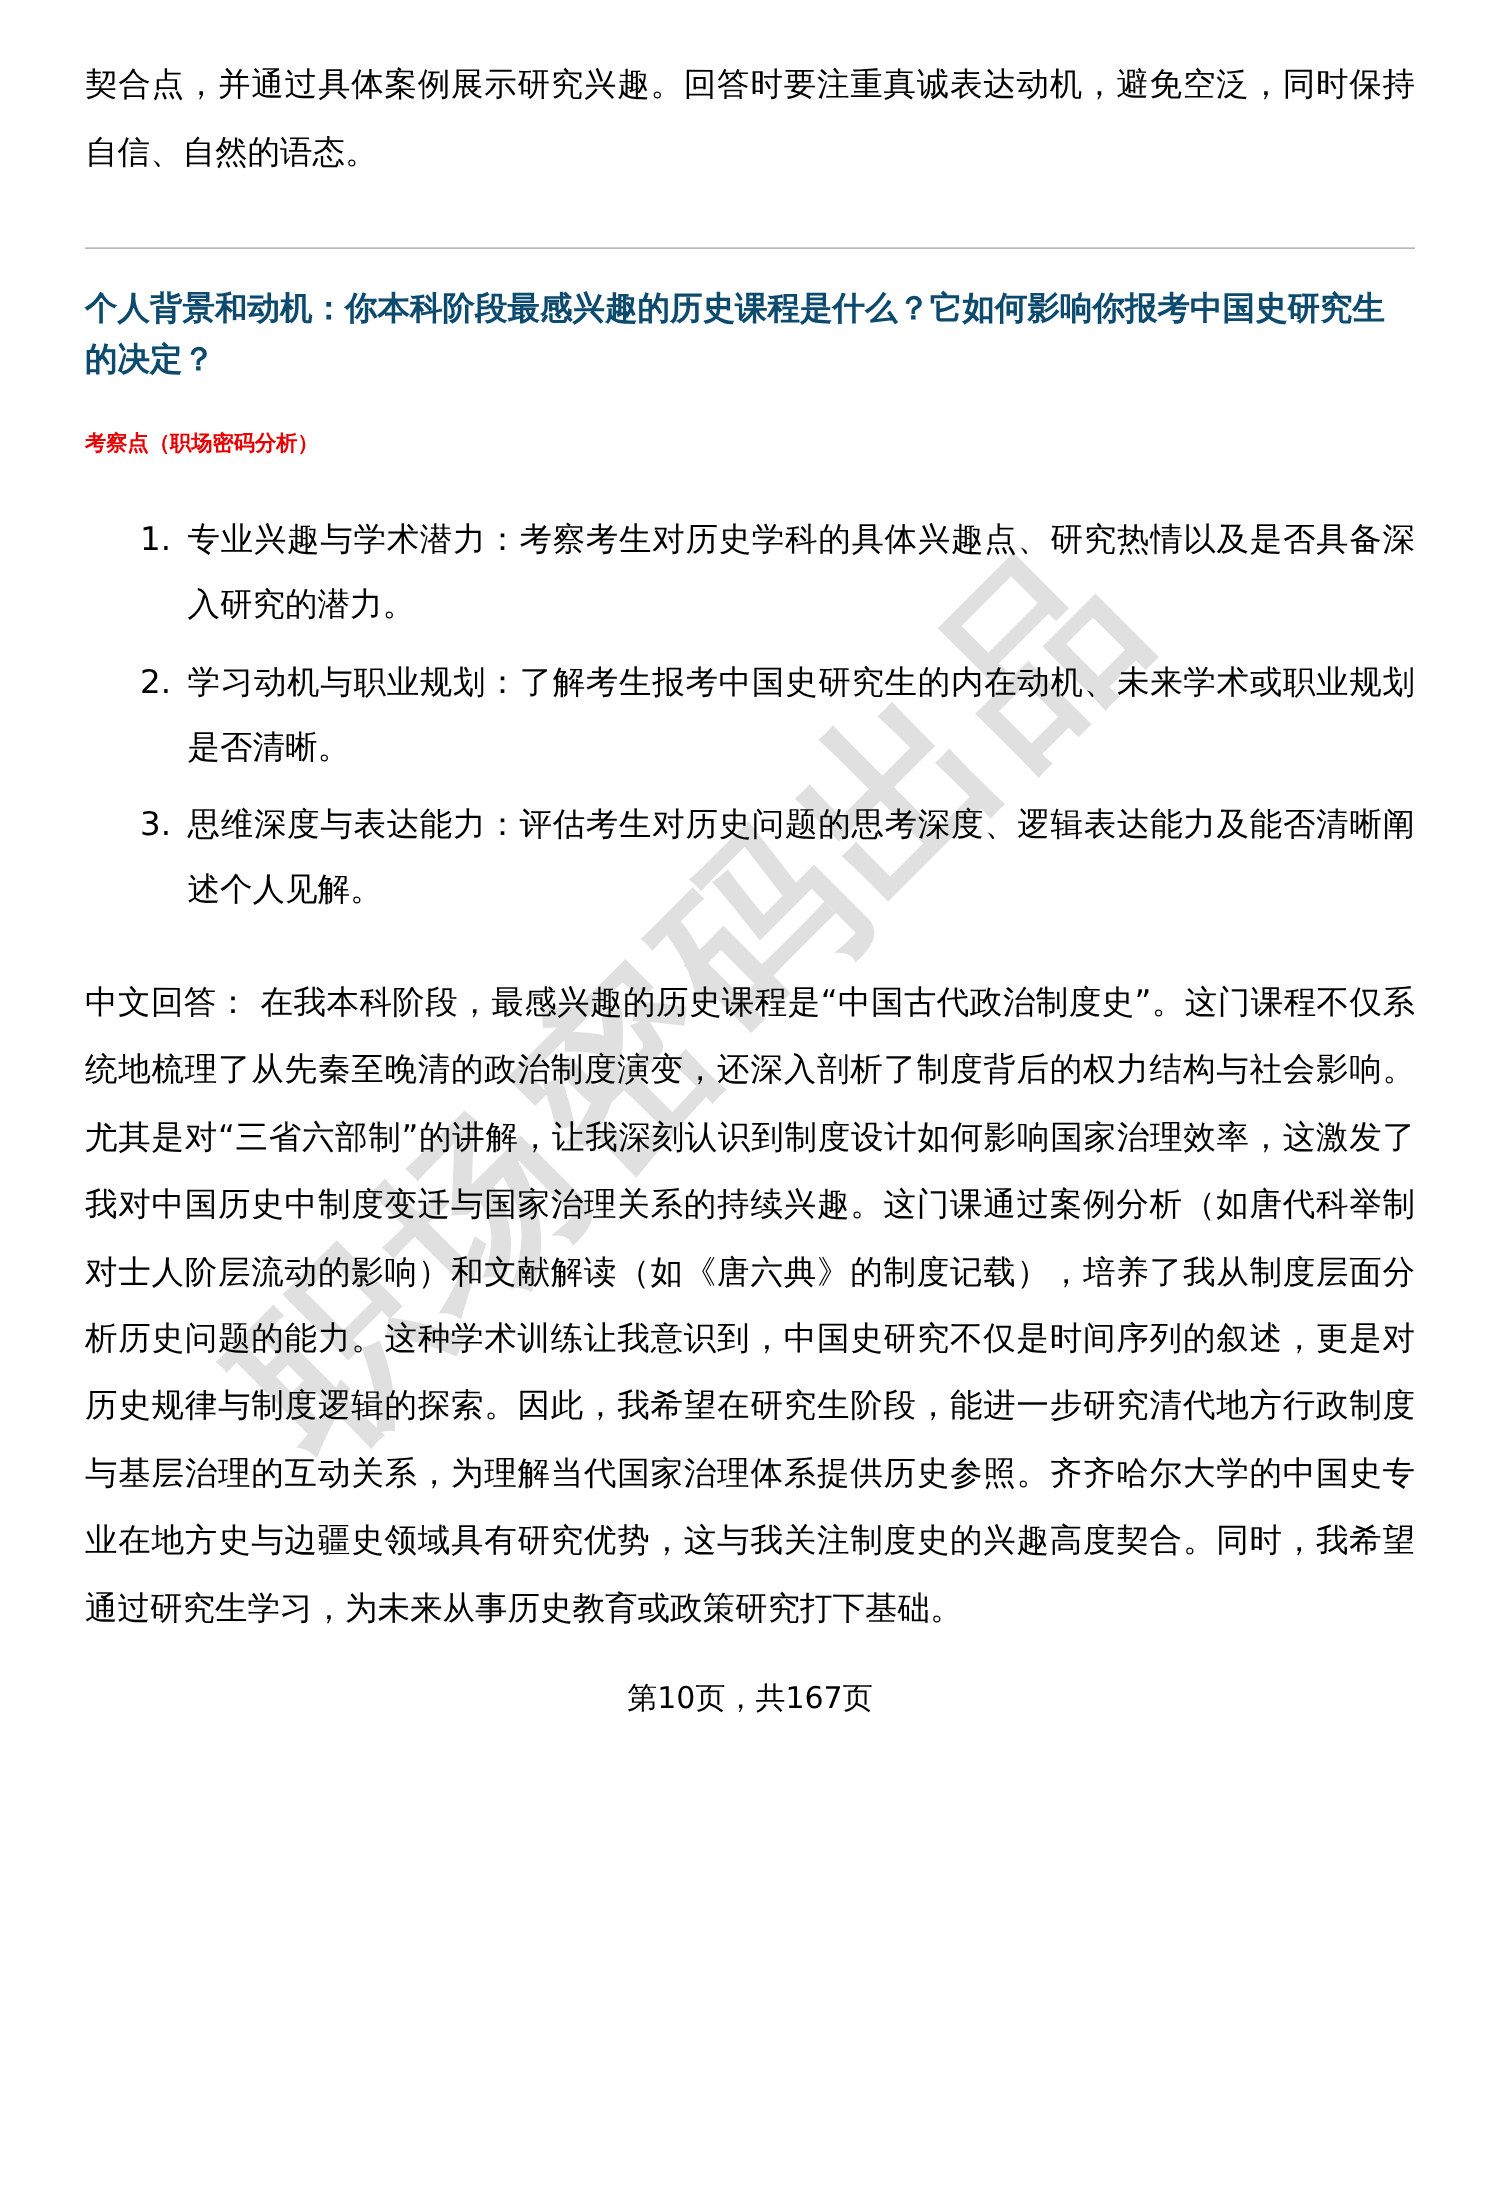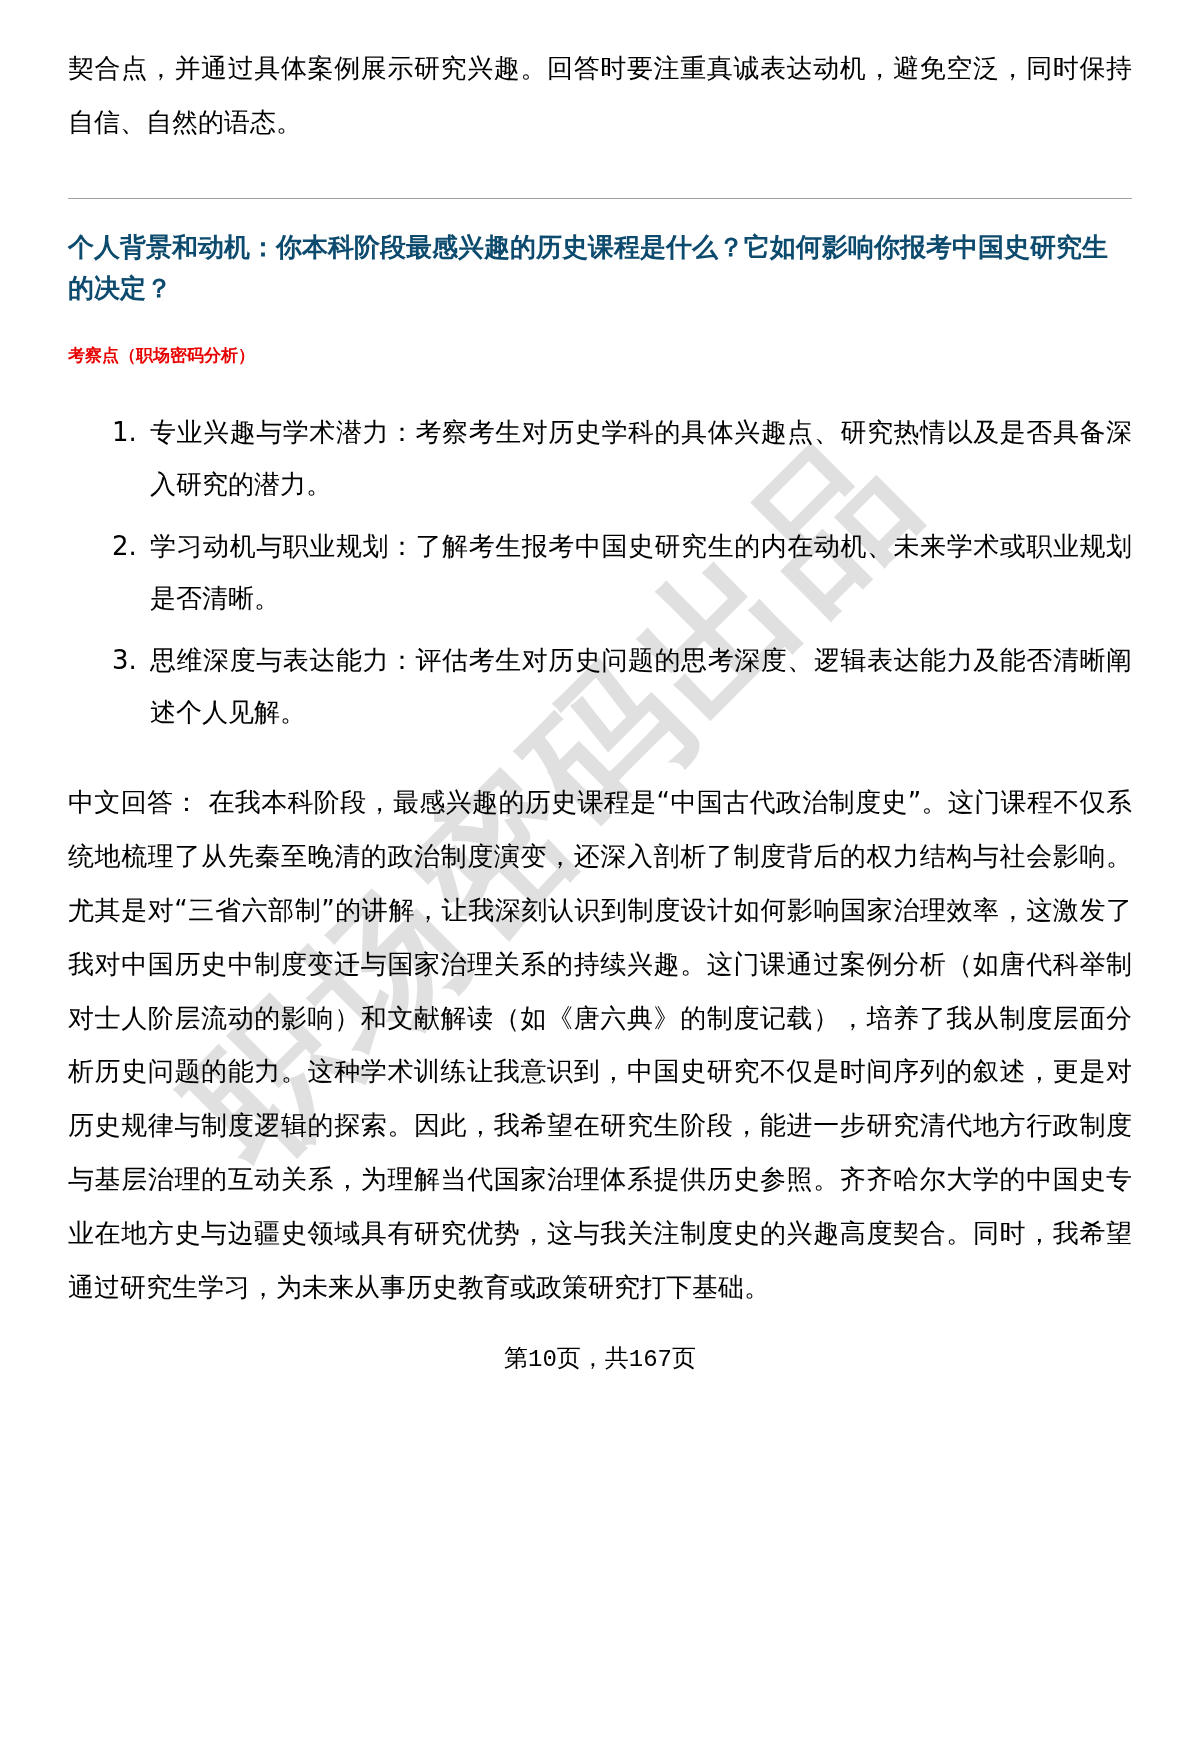--- a/index.html
+++ b/index.html
@@ -84,21 +84,20 @@
   .answer-paragraph {
     margin-top: 38px;
   }
   .footer {
     position: relative;
     z-index: 1;
     margin-top: 28px;
     text-align: center;
     font-size: 24px;
     color: #000000;
-    font-family: Liberation Mono, monospace;
   }
 </style>
 </head>
 <body>
 
 <div class="page">
 
   <div class="watermark">职场密码出品</div>
 
   <div class="content">

